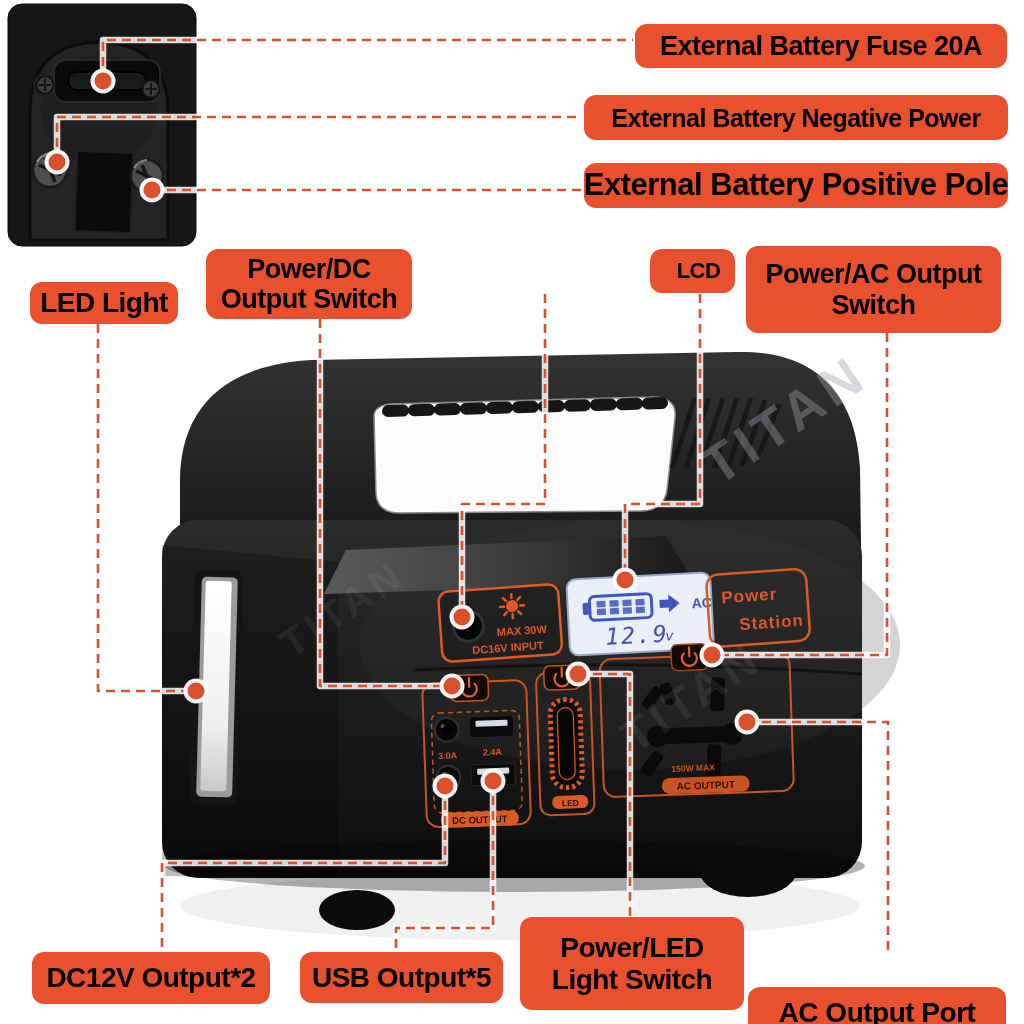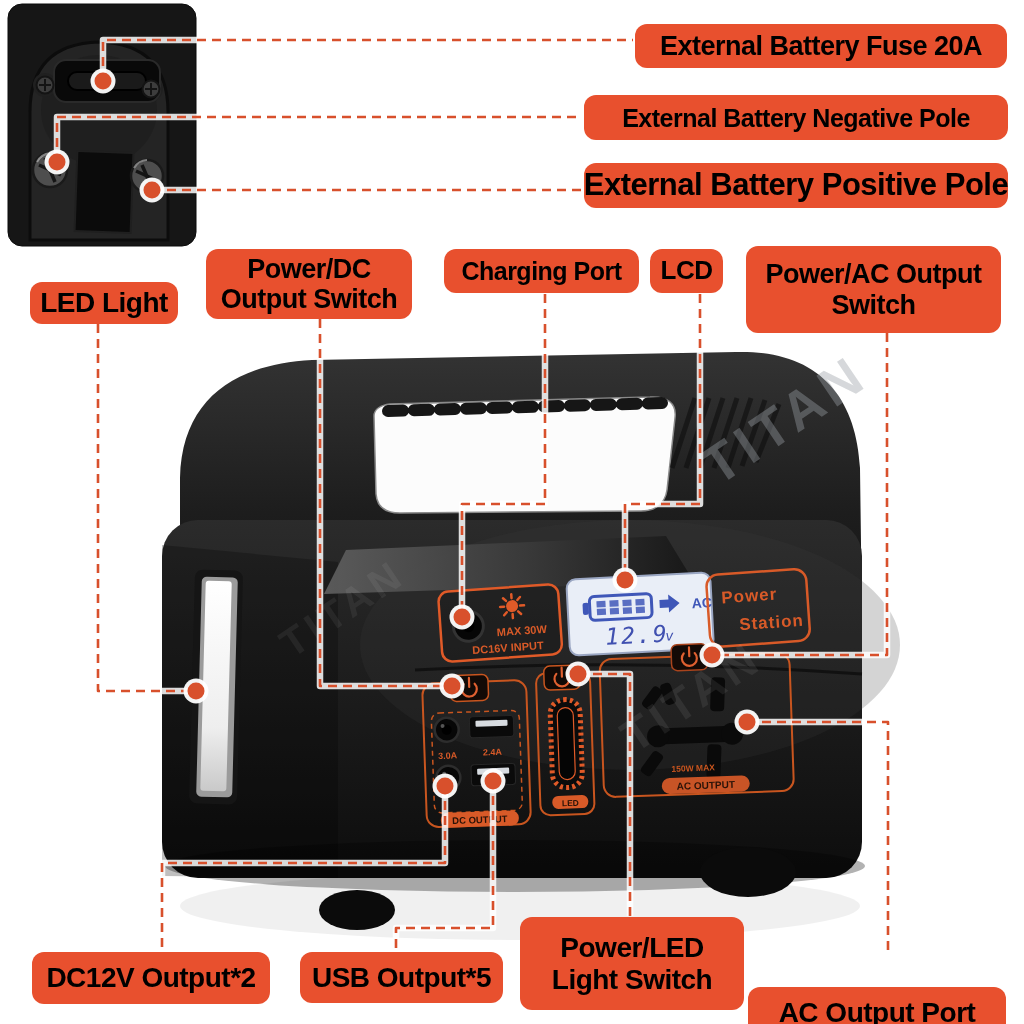--- a/index.html
+++ b/index.html
@@ -309,25 +309,24 @@
           <circle r="8.5" class="dot-inner"></circle>
         </g>
     <g transform="translate(747 722)">
           <circle r="12.5" class="dot-outer"></circle>
           <circle r="8.5" class="dot-inner"></circle>
         </g>
   </g>
 </svg>
 
 <div class="callout nowrap" style="left:635px;top:24px;width:372px;height:44px;font-size:27px;">External Battery Fuse 20A</div>
-<div class="callout nowrap" style="left:584px;top:95px;width:424px;height:45px;font-size:25px;">External Battery Negative Pole</div>
+<div class="callout nowrap" style="left:584px;top:95px;width:424px;height:45px;font-size:25px;">External Battery Negative Power</div>
 <div class="callout nowrap" style="left:584px;top:163px;width:424px;height:45px;font-size:31px;">External Battery Positive Pole</div>
 <div class="callout nowrap" style="left:30px;top:282px;width:148px;height:42px;font-size:28px;">LED Light</div>
 <div class="callout" style="left:206px;top:249px;width:206px;height:70px;font-size:27px;padding:2px 8px;box-sizing:border-box;">Power/DC Output Switch</div>
-<div class="callout nowrap" style="left:444px;top:249px;width:195px;height:44px;font-size:25px;">Charging Port</div>
-<div class="callout nowrap" style="left:650px;top:249px;width:73px;height:44px;font-size:26px;">LCD</div>
+<div class="callout nowrap" style="left:650px;top:249px;width:73px;height:44px;font-size:22px;padding-left:12px;">LCD</div>
 <div class="callout" style="left:746px;top:246px;width:255px;height:87px;font-size:27px;padding:18px 10px;box-sizing:border-box;">Power/AC Output Switch</div>
 <div class="callout nowrap" style="left:32px;top:952px;width:238px;height:52px;font-size:28px;">DC12V Output*2</div>
 <div class="callout nowrap" style="left:300px;top:952px;width:203px;height:51px;font-size:28px;">USB Output*5</div>
 <div class="callout" style="left:520px;top:917px;width:224px;height:93px;font-size:28px;padding:10px 8px;box-sizing:border-box;">Power/LED Light Switch</div>
 <div class="callout nowrap" style="left:748px;top:955px;width:258px;height:51px;font-size:28px;margin-top:32px;">AC Output Port</div>
 
 </div>
 
 </body></html>

